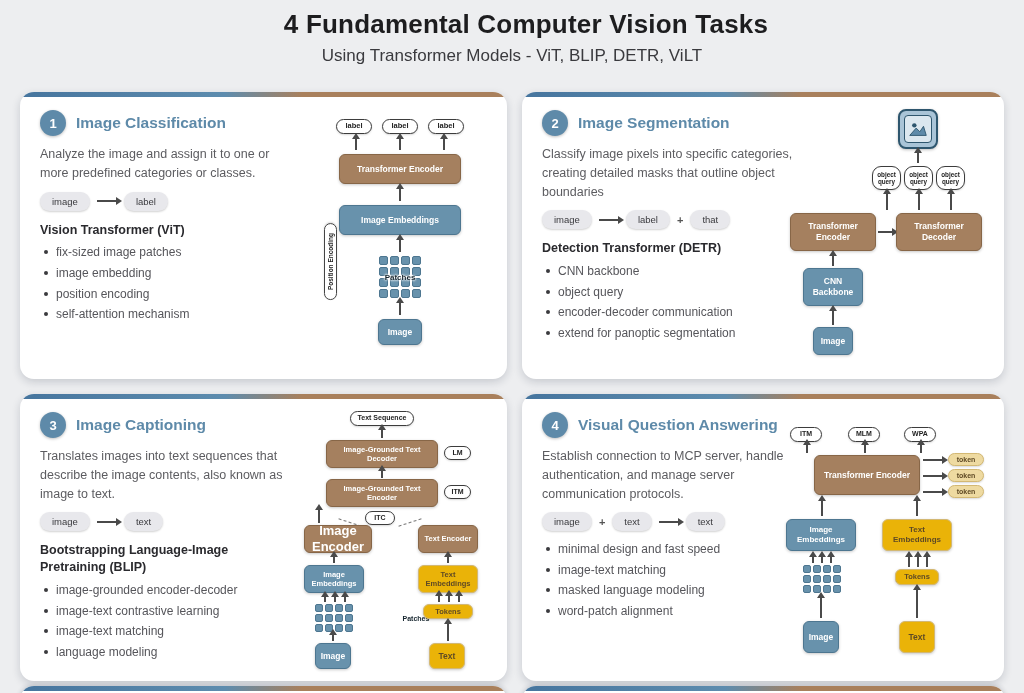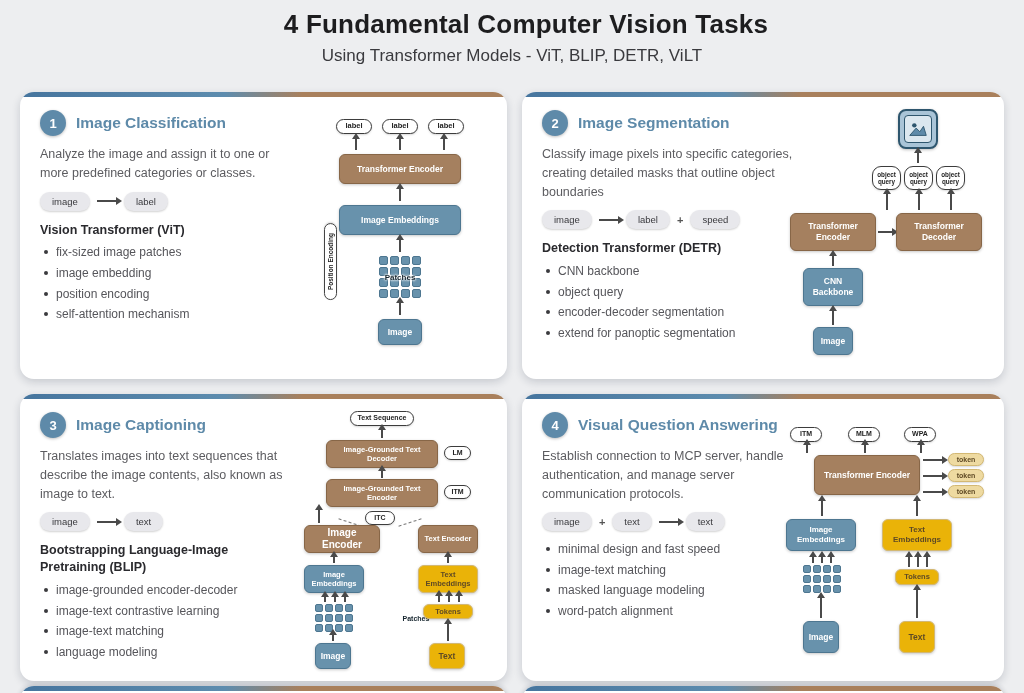--- a/index.html
+++ b/index.html
@@ -172,27 +172,27 @@
       <div class="chead">
         <div class="num">2</div>
         <div class="ctitle">Image Segmentation</div>
       </div>
       <p class="desc">Classify image pixels into specific categories, creating detailed masks that outline object boundaries</p>
       <div class="miniflow">
         <span class="fpill">image</span>
         <span class="ahf"></span>
         <span class="fpill">label</span>
         <span class="plus">+</span>
-        <span class="fpill">speed</span>
+        <span class="fpill">that</span>
       </div>
       <h4 class="model">Detection Transformer (DETR)</h4>
       <ul class="bullets">
         <li>CNN backbone</li>
         <li>object query</li>
-        <li>encoder-decoder segmentation</li>
+        <li>encoder-decoder communication</li>
         <li>extend for panoptic segmentation</li>
       </ul>
 
       <div class="d2">
         <div class="imgicon" style="left:108px;top:0">
           <span class="inner">
             <svg width="22" height="22" viewBox="0 0 24 24">
               <circle cx="8" cy="8" r="2.4" fill="#2e566e"></circle>
               <path d="M3 19 L10 11 L14 15 L18 9 L21 19 Z" fill="#5e8aa9" stroke="#2e566e" stroke-width="1"></path>
             </svg>
@@ -242,21 +242,21 @@
         <span class="av p" style="left:83px;top:22px;height:9px"></span>
         <div class="dbox brown p" style="left:28px;top:33px;width:112px;height:28px;font-size:7.5px">Image-Grounded Text Decoder</div>
         <span class="wpill p" style="left:146px;top:39px;width:27px;height:14px;font-size:7px">LM</span>
         <span class="av p" style="left:83px;top:63px;height:8px"></span>
         <div class="dbox brown p" style="left:28px;top:72px;width:112px;height:28px;font-size:7.5px">Image-Grounded Text Encoder</div>
         <span class="wpill p" style="left:146px;top:78px;width:27px;height:14px;font-size:7px">ITM</span>
         <span class="wpill p" style="left:67px;top:104px;width:30px;height:14px;font-size:7px">ITC</span>
         <span class="dash" style="left:40px;top:115px;width:24px;transform:rotate(18deg)"></span>
         <span class="dash" style="left:100px;top:115px;width:24px;transform:rotate(-18deg)"></span>
         <span class="av p" style="left:20px;top:102px;height:14px"></span>
-        <div class="dbox brown p" style="left:6px;top:118px;width:76px;height:28px;font-size:10px">Image Encoder</div>
+        <div class="dbox brown p" style="left:6px;top:118px;width:68px;height:28px;font-size:13px">Image Encoder</div>
         <div class="dbox brown p" style="left:120px;top:118px;width:60px;height:28px;font-size:7.5px">Text Encoder</div>
         <span class="av p" style="left:35px;top:149px;height:7px"></span>
         <span class="av p" style="left:149px;top:149px;height:7px"></span>
         <div class="dbox blue p" style="left:6px;top:158px;width:60px;height:28px;font-size:7.5px">Image Embeddings</div>
         <div class="dbox yellow p" style="left:120px;top:158px;width:60px;height:28px;font-size:7.5px">Text Embeddings</div>
         <span class="av p" style="left:26px;top:189px;height:6px"></span>
         <span class="av p" style="left:36px;top:189px;height:6px"></span>
         <span class="av p" style="left:46px;top:189px;height:6px"></span>
         <div class="patches s p" style="left:17px;top:197px">
           <i></i>

